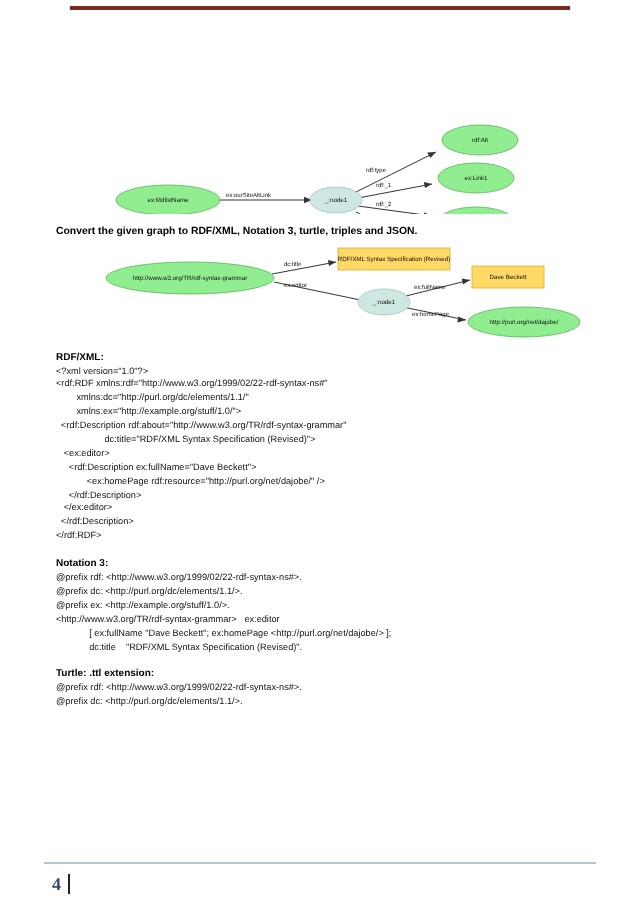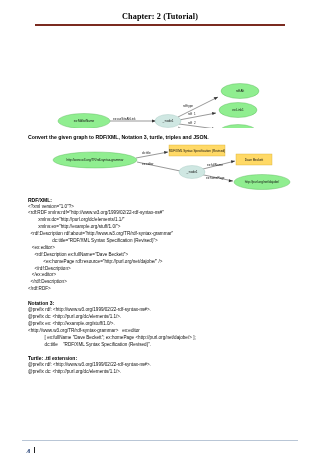--- a/index.html
+++ b/index.html
@@ -70,21 +70,20 @@
   .page-caret{
     display:inline-block;width:1px;height:10px;background:#222;
     vertical-align:-2px;margin-left:3px;
   }
 </style>
 </head>
 <body>
 
 <div class="page">
 
-  <div class="chapter-title">Chapter: 2 (Tutorial)</div>
   <div class="header-rule"></div>
 
   <div class="diagram" id="diagram-1">
     <svg viewBox="0 0 320 100" width="320" height="100">
 
       <g>
         <line class="edge" x1="110" y1="93" x2="156" y2="93"></line>
         <polygon points="156,93 152,91.4 152,94.6" fill="#333"></polygon>
 
         <line class="edge" x1="178" y1="89" x2="218" y2="69"></line>

